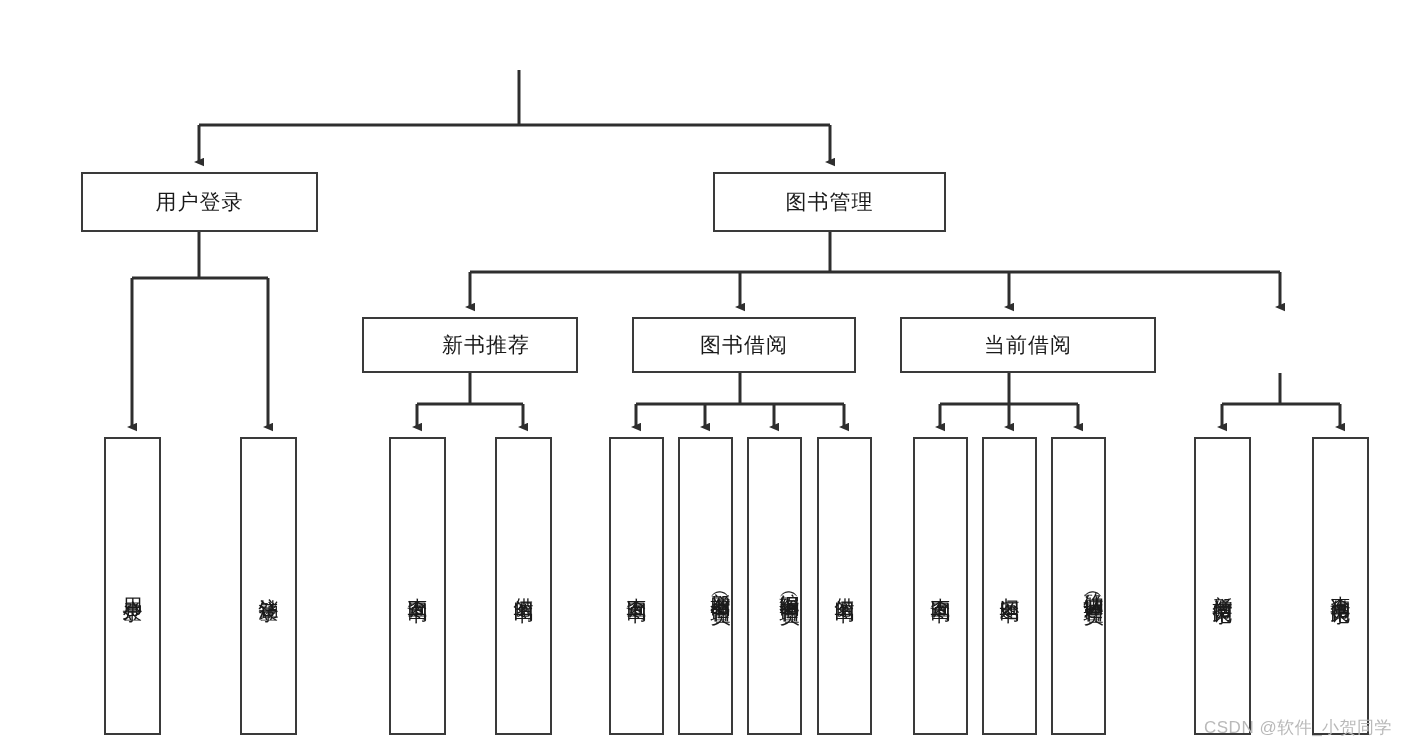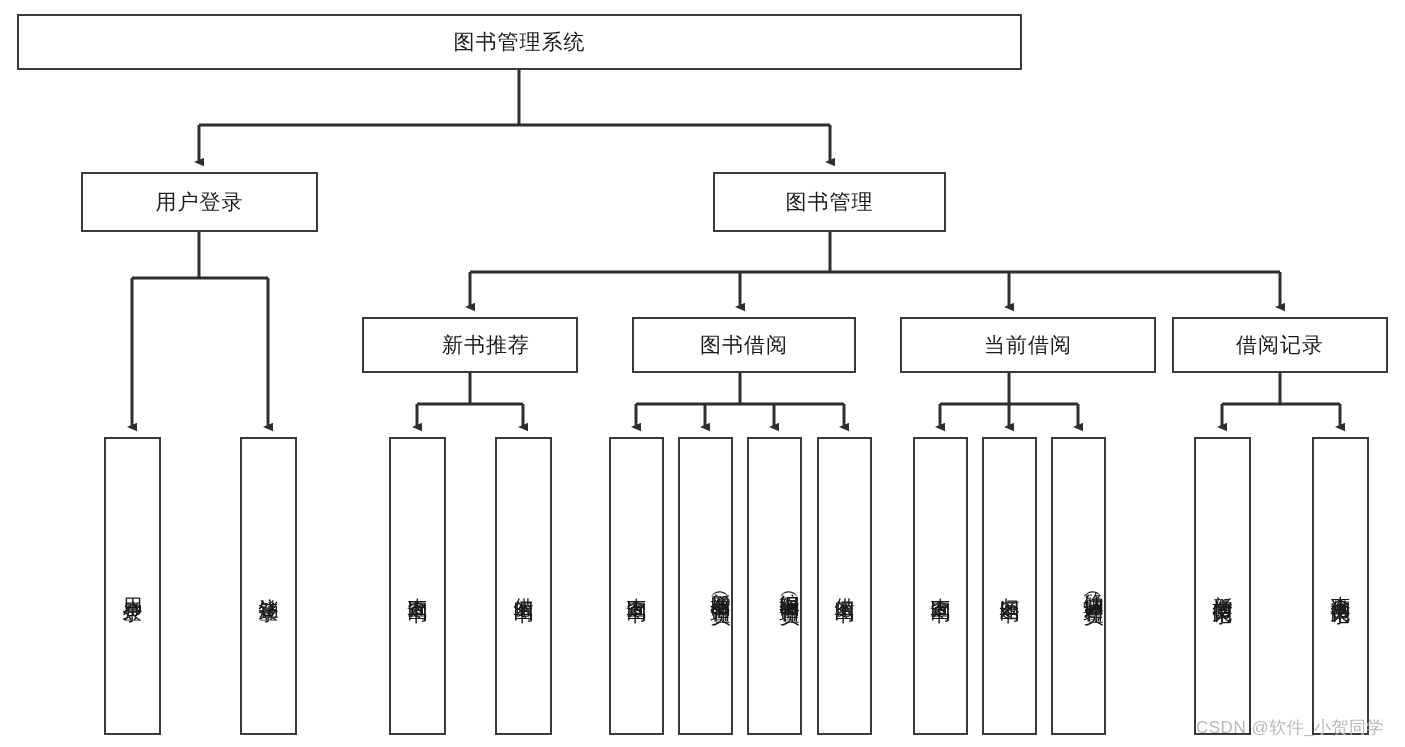--- a/index.html
+++ b/index.html
@@ -114,42 +114,36 @@
       <path d="M1009,404 L1009,427" marker-end="url(#arrow)"></path>
       <path d="M1078,404 L1078,427" marker-end="url(#arrow)"></path>
 
       <path d="M1280,373 L1280,404"></path>
       <path d="M1222,404 L1340,404"></path>
       <path d="M1222,404 L1222,427" marker-end="url(#arrow)"></path>
       <path d="M1340,404 L1340,427" marker-end="url(#arrow)"></path>
     </g>
   </svg>
 
-  <div class="node h-node" style="left:17px; top:14px; width:1005px; height:56px;">
-    <span>图书管理系统</span>
-  </div>
 
   <div class="node h-node" style="left:81px; top:172px; width:237px; height:60px;">
     <span>用户登录</span>
   </div>
   <div class="node h-node" style="left:713px; top:172px; width:233px; height:60px;text-align:right;">
     <span>图书管理</span>
   </div>
 
   <div class="node h-node" style="left:362px; top:317px; width:216px; height:56px;padding-left:32px;">
     <span>新书推荐</span>
   </div>
   <div class="node h-node" style="left:632px; top:317px; width:224px; height:56px;">
     <span>图书借阅</span>
   </div>
   <div class="node h-node" style="left:900px; top:317px; width:256px; height:56px;">
     <span>当前借阅</span>
-  </div>
-  <div class="node h-node" style="left:1172px; top:317px; width:216px; height:56px;">
-    <span>借阅记录</span>
   </div>
 
   <div class="node v-node center-text" style="left:104px; top:437px; width:57px; height:298px;">
     <span class="vlabel">用户登录</span>
   </div>
   <div class="node v-node center-text" style="left:240px; top:437px; width:57px; height:298px;">
     <span class="vlabel">注销登录</span>
   </div>
 
   <div class="node v-node center-text" style="left:389px; top:437px; width:57px; height:298px;">
@@ -182,15 +176,15 @@
     <span class="vlabel">确认归还（管理员）</span>
   </div>
 
   <div class="node v-node center-text" style="left:1194px; top:437px; width:57px; height:298px;">
     <span class="vlabel">新增借阅记录</span>
   </div>
   <div class="node v-node center-text" style="left:1312px; top:437px; width:57px; height:298px;">
     <span class="vlabel">查询借阅记录</span>
   </div>
 
-  <div class="watermark" style="left:1196px; top:716px;">CSDN @软件_小贺同学</div>
+  <div class="watermark" style="left:1196px; top:716px;padding-left:8px;">CSDN @软件_小贺同学</div>
 
 </div>
 
 </body></html>

